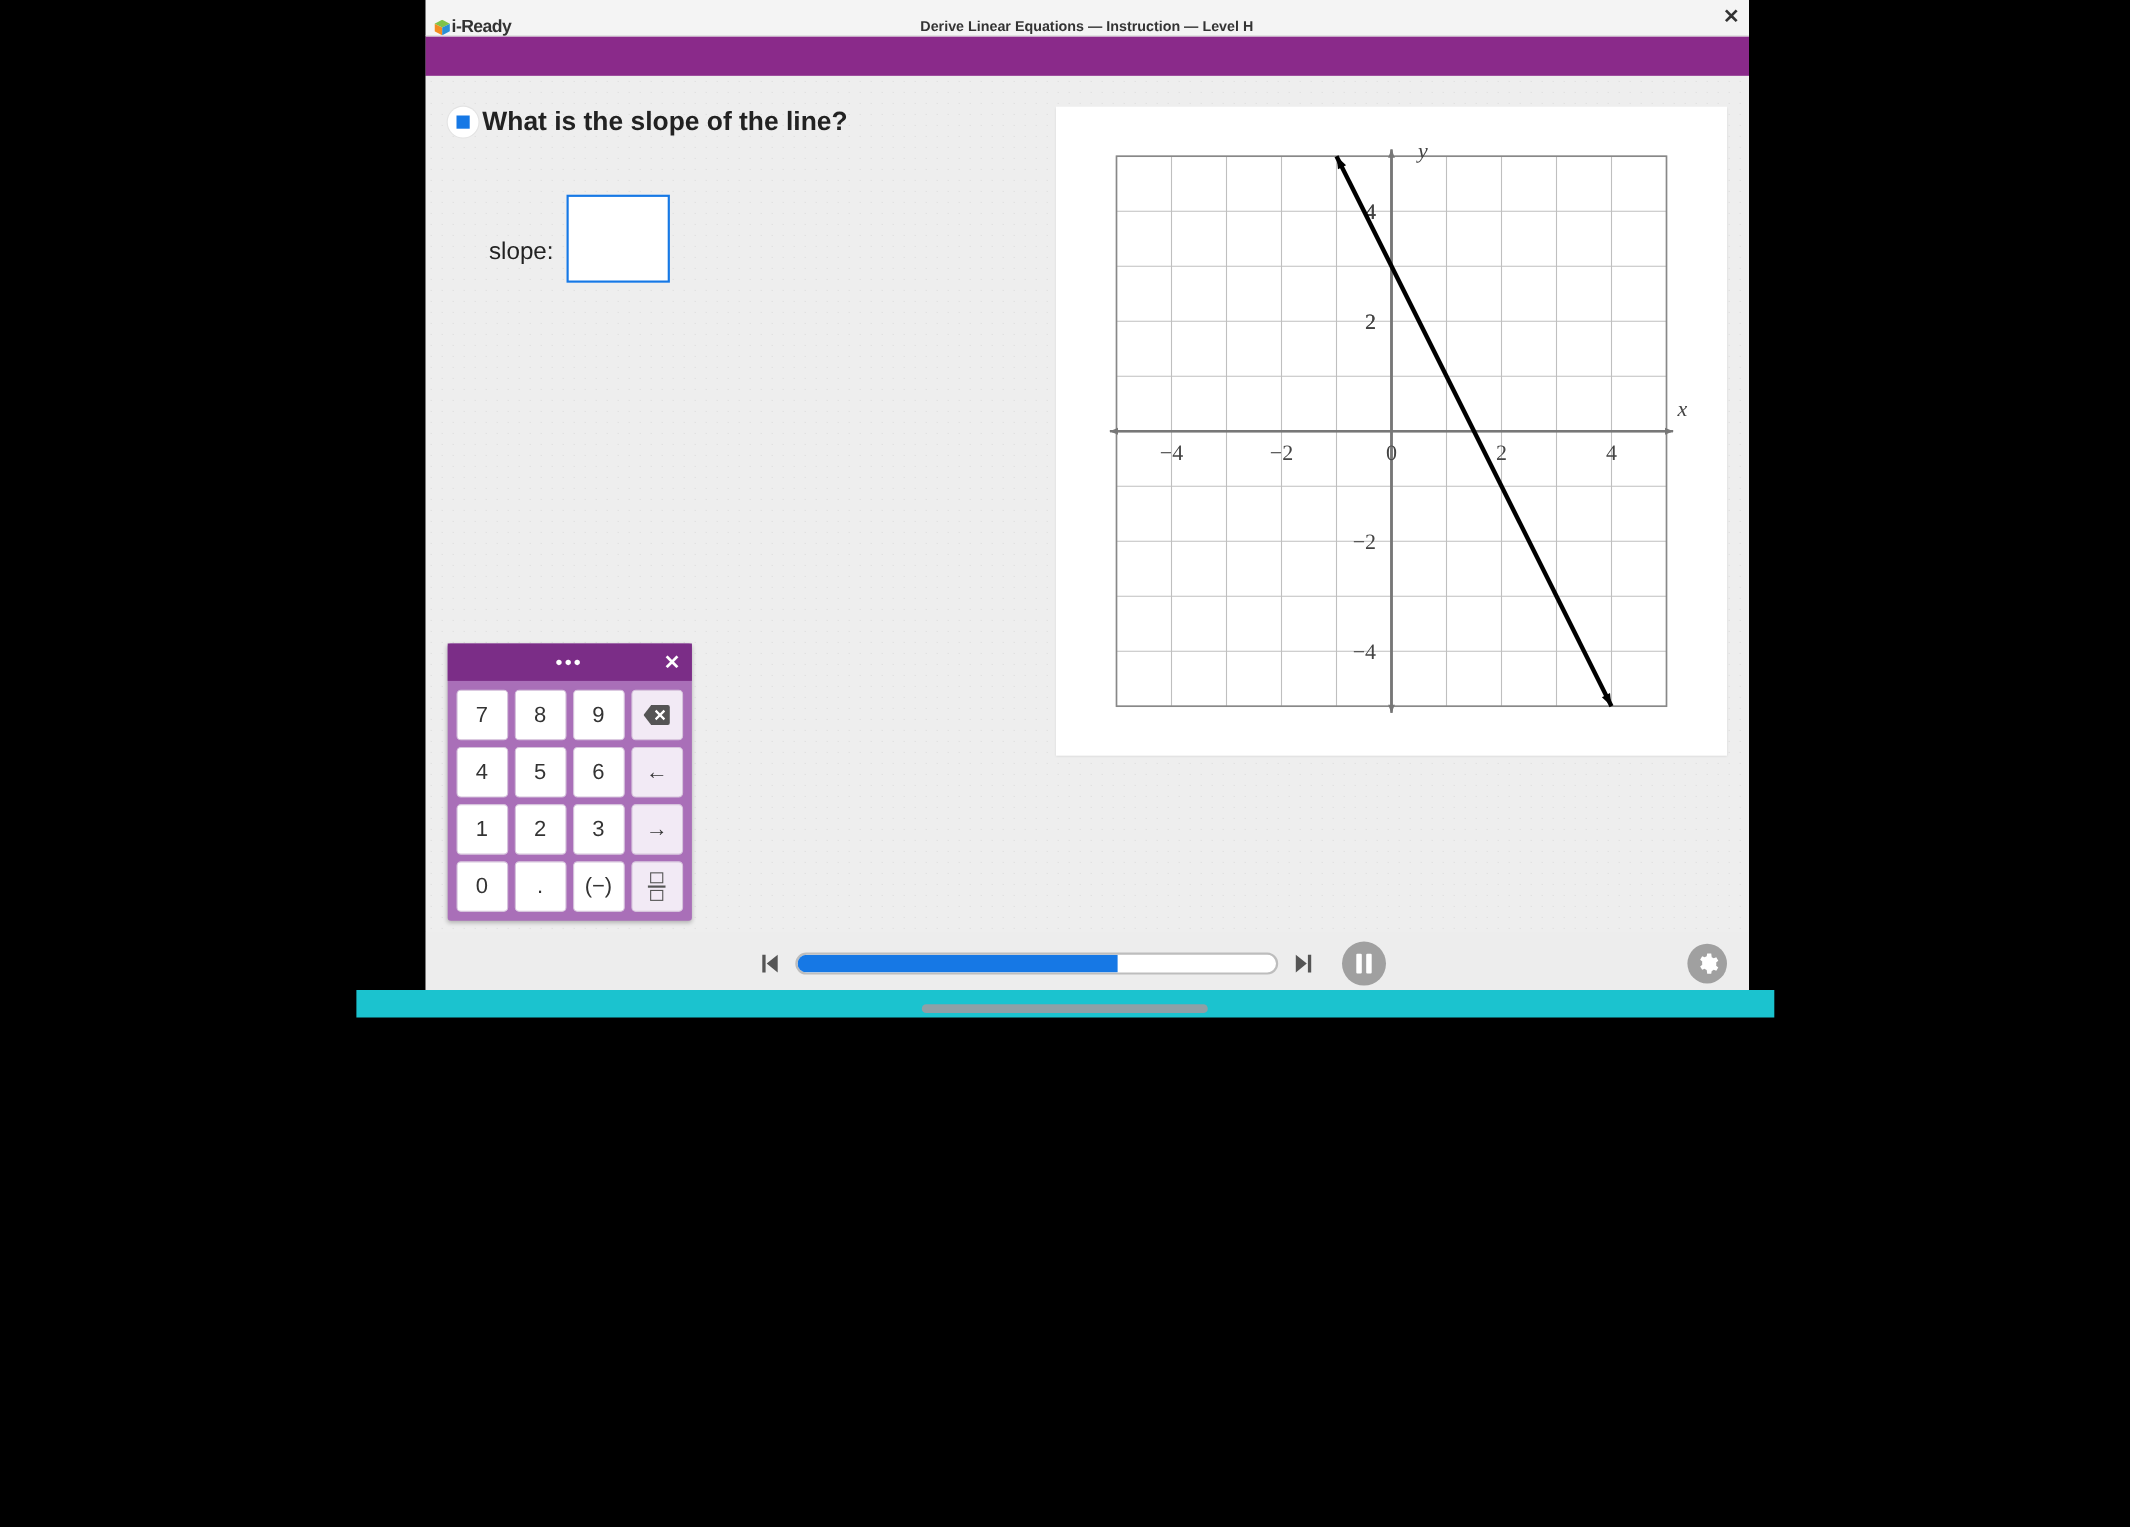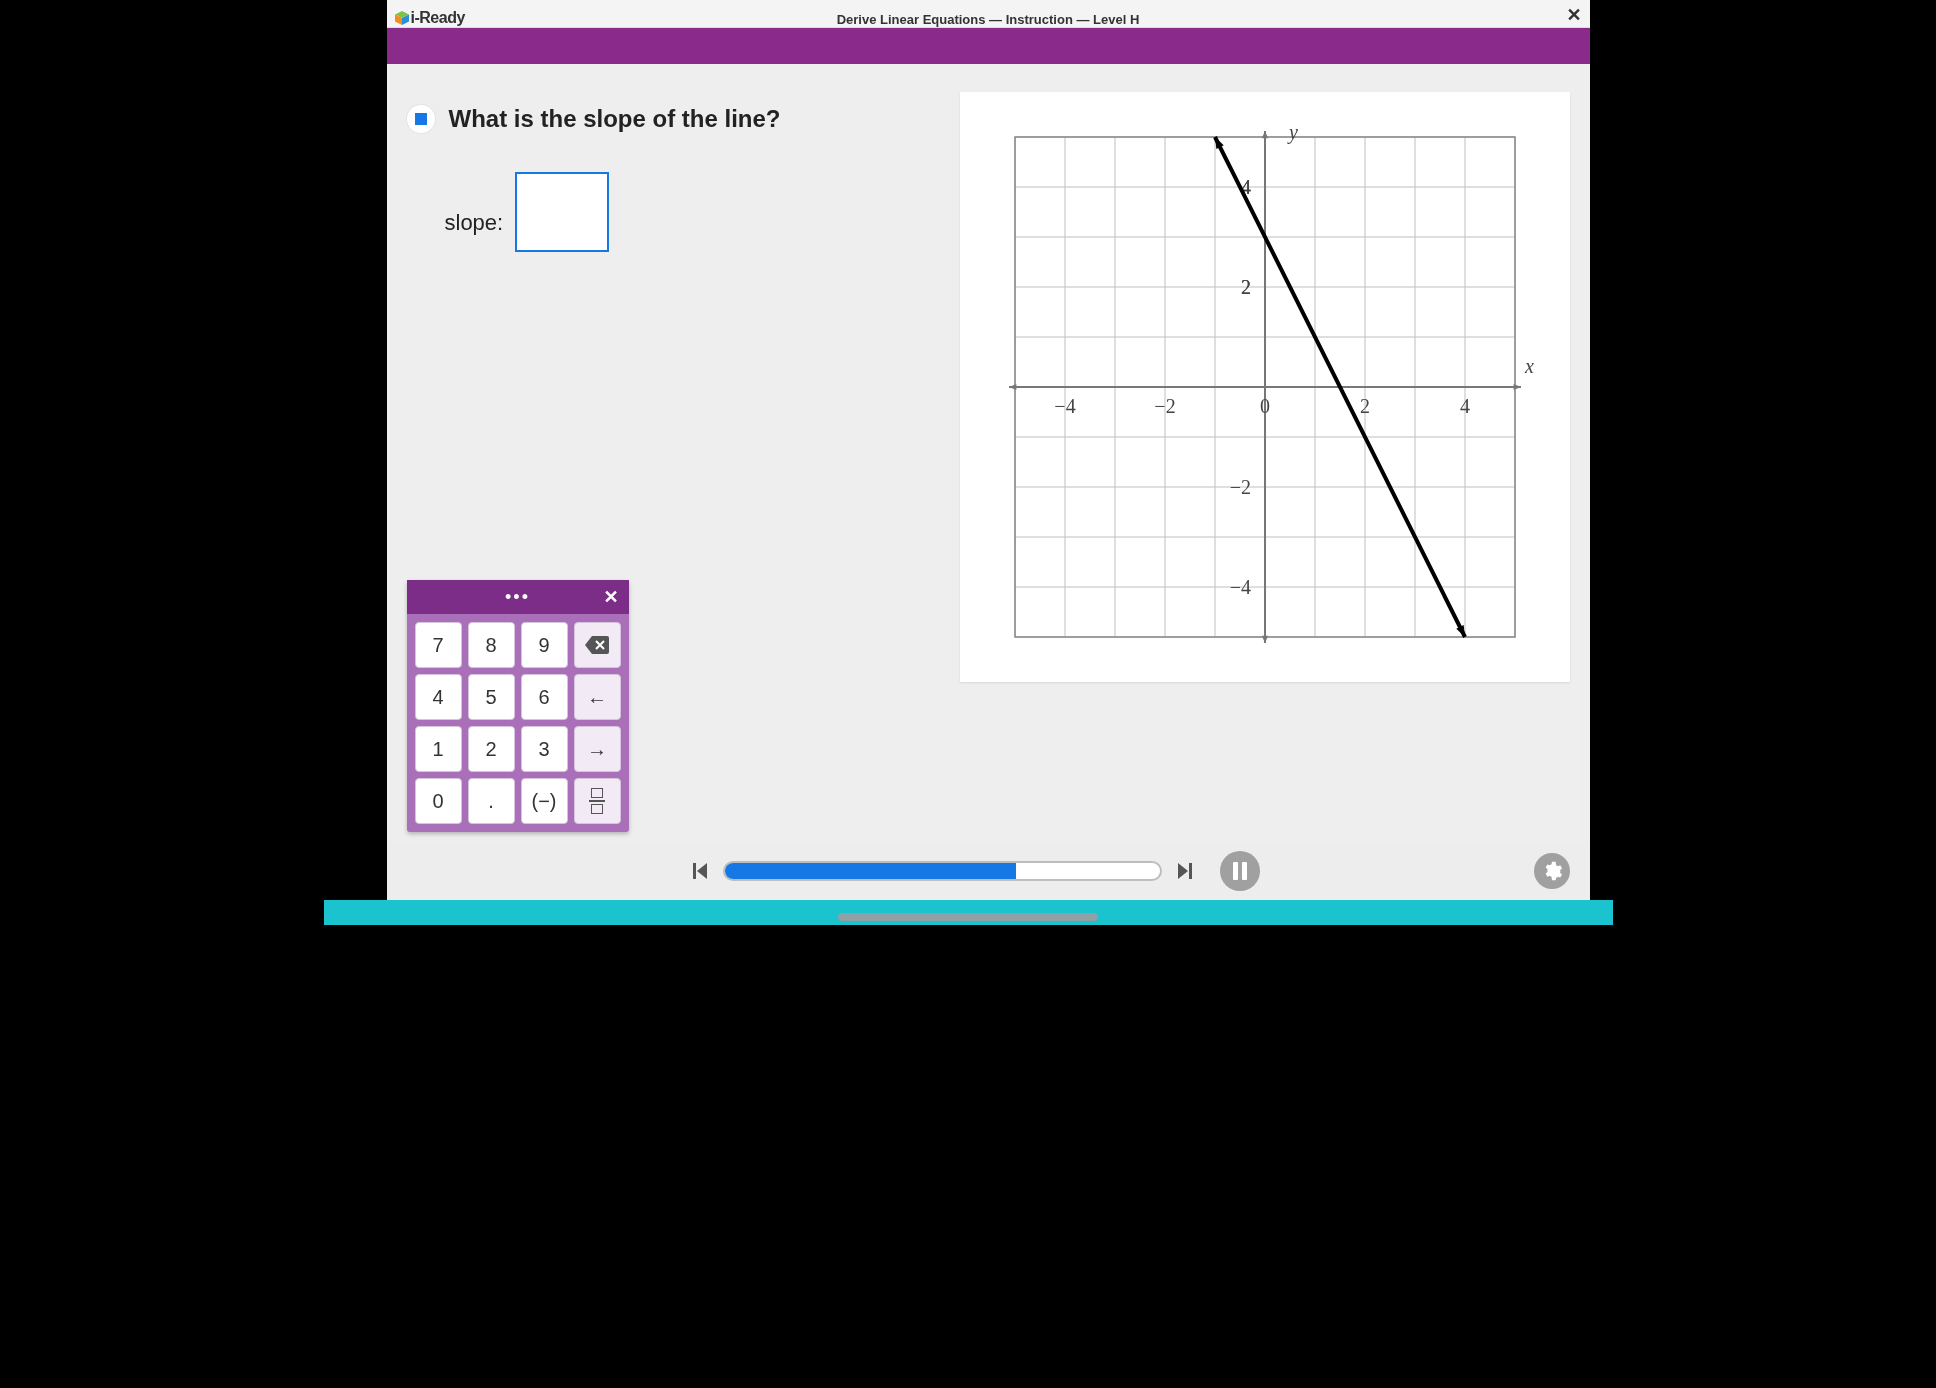--- a/index.html
+++ b/index.html
@@ -17,22 +17,22 @@
     width: 1203px;
     height: 900px;
     background: #ededed;
   }
   
   .header {
     height: 28px;
     background: #f4f4f4;
     border-bottom: 1px solid #ddd;
     display: flex;
-    align-items: flex-end;
-    padding: 0 8px;
+    align-items: flex-start;
+    padding: 16px 8px;
     position: relative;
   }
   .logo { display: flex; align-items: center; gap: 2px; }
   .logo-cube { width: 14px; height: 14px; position: relative; }
   .logo-text { font-weight: 700; font-size: 16px; color: #333; letter-spacing: -0.5px; }
   .lesson-title {
     position: absolute; left: 0; right: 0;
     text-align: center; font-size: 13px; color: #333;
     font-weight: 600;
   }
@@ -44,21 +44,21 @@
   .banner { height: 36px; background: #8a2a8a; }
   
   .content {
     position: relative;
     height: calc(100% - 28px - 36px - 58px);
     background: #eeeeee;
     background-image: radial-gradient(#d9d9d9 0.6px, transparent 0.6px);
     background-size: 10px 10px;
   }
   
-  .q-row { position: absolute; left: 20px; top: 28px; display: flex; align-items: center; gap: 14px; margin-top: 13px; }
+  .q-row { position: absolute; left: 20px; top: 28px; display: flex; align-items: center; gap: 4px; }
   .q-bullet {
     width: 28px; height: 28px; border-radius: 50%; background: #fff;
     display: flex; align-items: center; justify-content: center;
     box-shadow: 0 0 0 1px #e3e3e3;
   }
   .q-bullet-inner { width: 12px; height: 12px; background: #1678e5; }
   .q-text { font-size: 24px; font-weight: 700; color: #222; }
   .slope-row { position: absolute; left: 58px; top: 108px; display: flex; align-items: center; gap: 12px; }
   .slope-label { font-size: 22px; color: #222; margin-top: 21px; }
   .slope-input {

